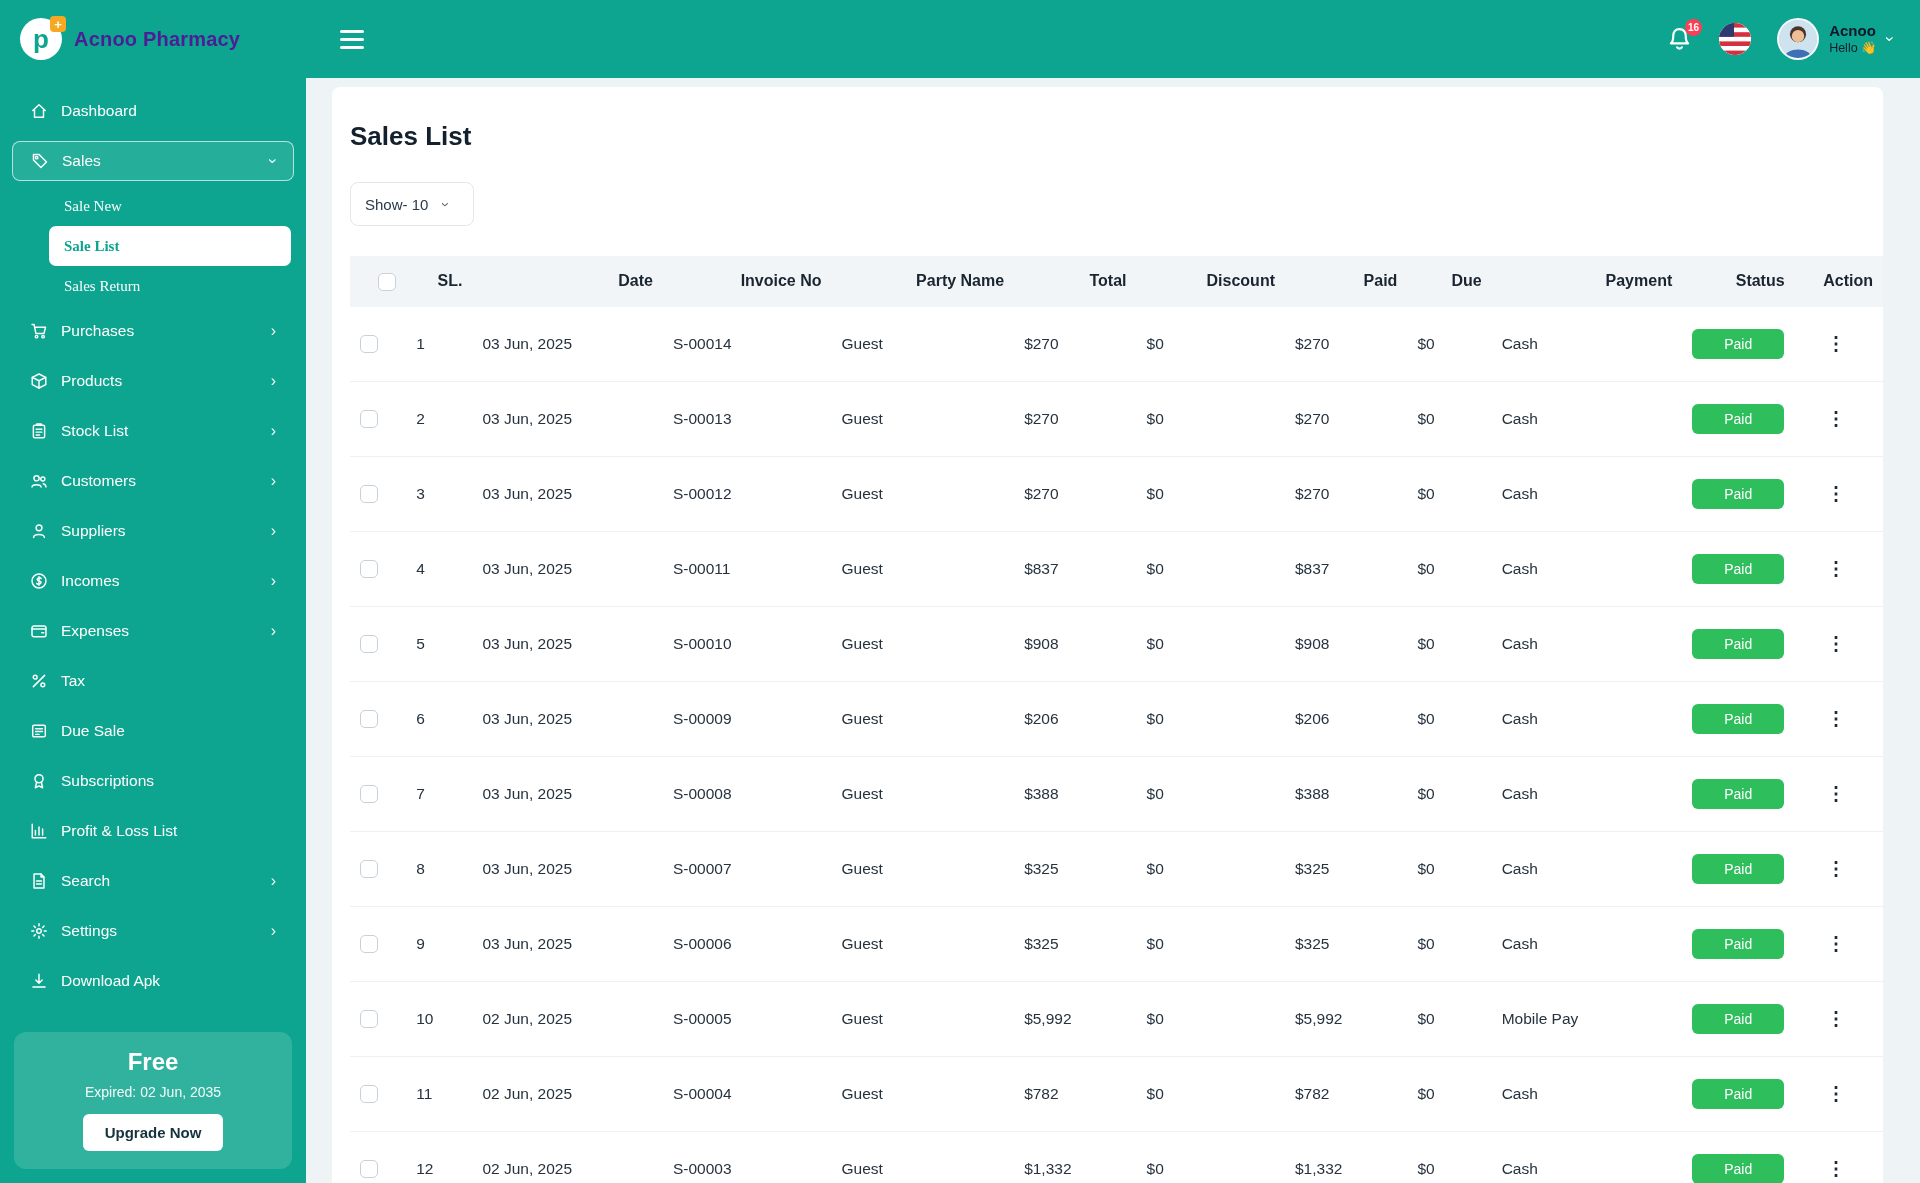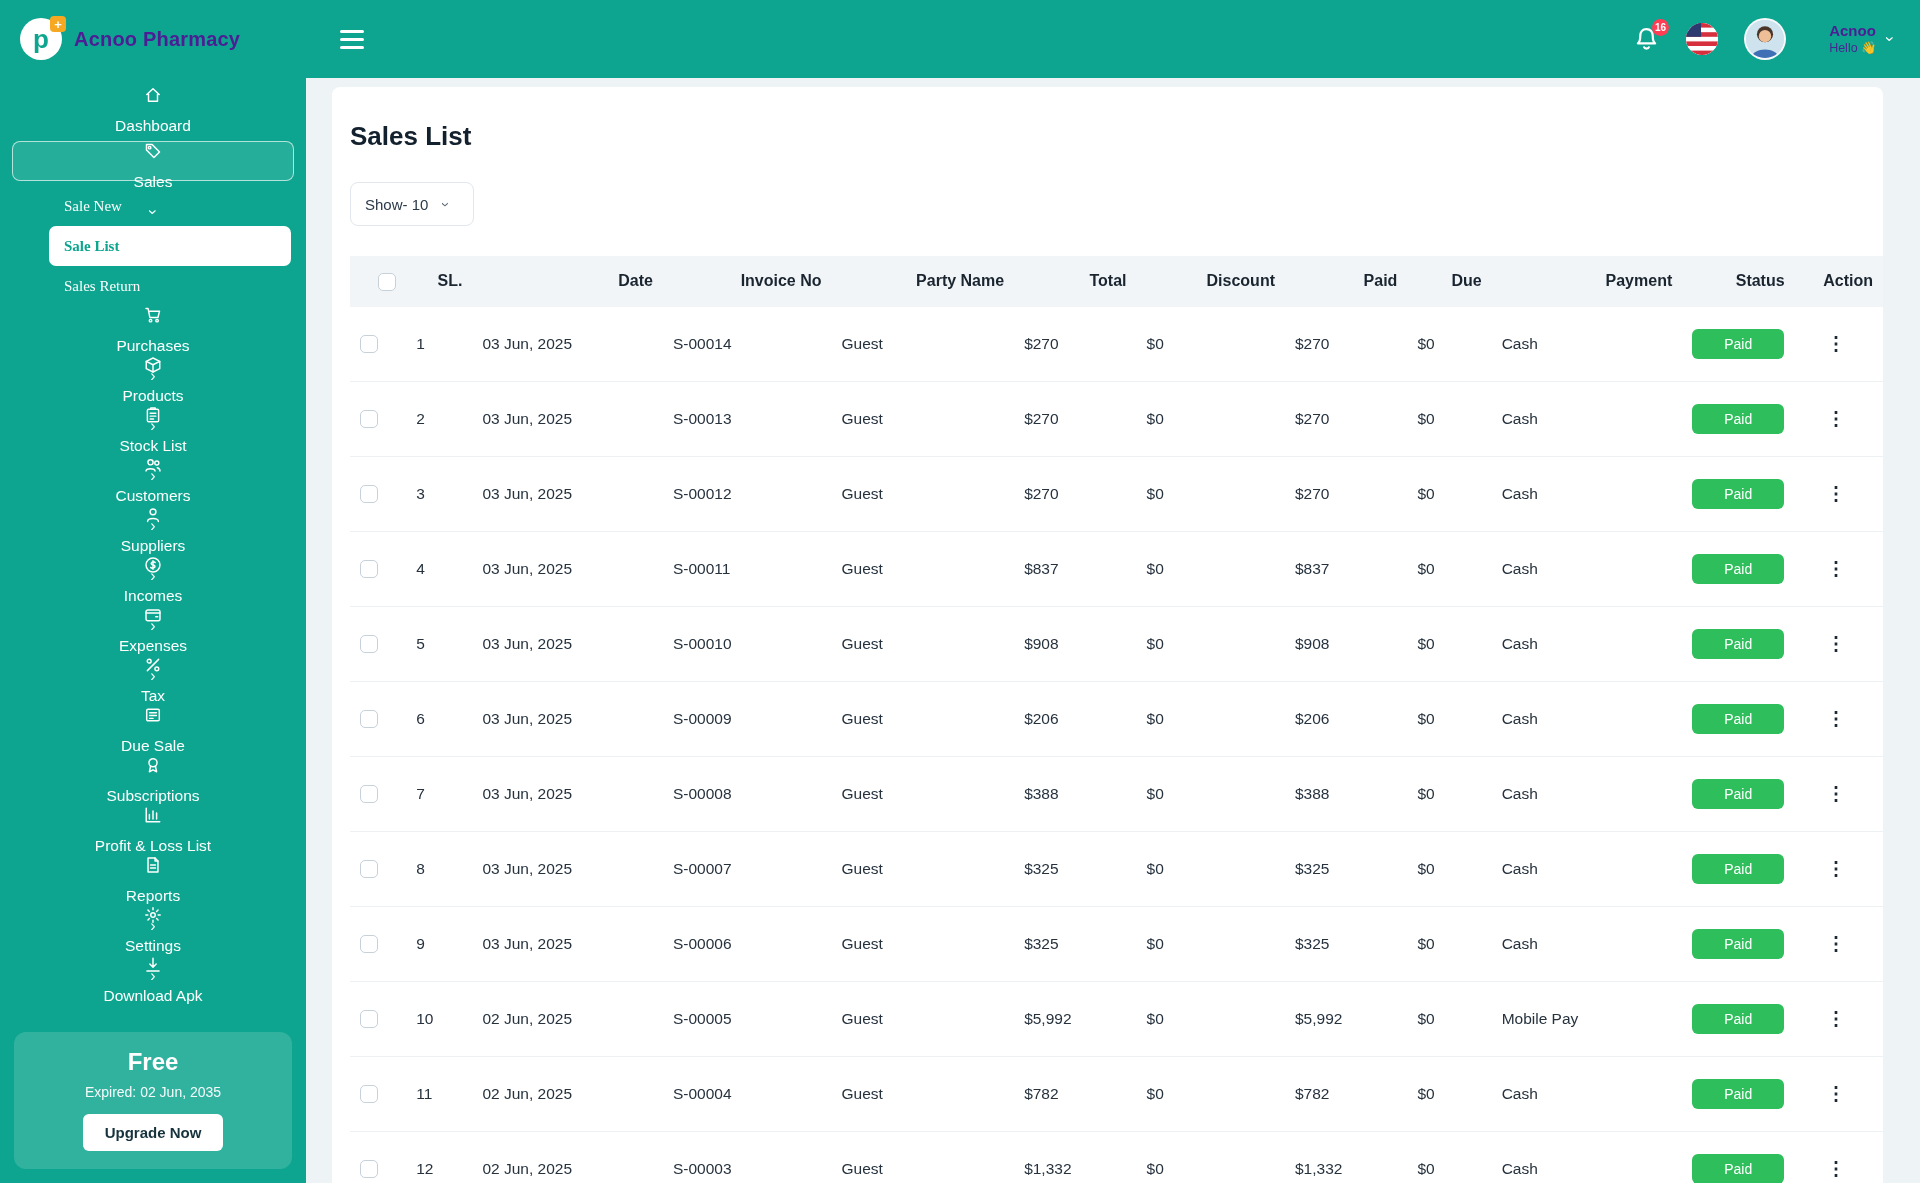--- a/index.html
+++ b/index.html
@@ -13,21 +13,21 @@
   body{font-family:"Liberation Sans",sans-serif;background:#eef3f6;color:#2a3642;}
 
   
   .sidebar{position:fixed;left:0;top:0;width:306px;height:1183px;background:var(--accent);z-index:5;display:flex;flex-direction:column;}
   .brand{height:78px;display:flex;align-items:center;padding:0 20px;flex:0 0 auto;}
   .logo{width:42px;height:42px;background:#fff;border-radius:50%;position:relative;display:flex;align-items:center;justify-content:center;flex:0 0 auto;}
   .logo .p{color:var(--accent);font-weight:bold;font-size:26px;line-height:1;}
   .logo .plus{position:absolute;top:-2px;right:-4px;width:16px;height:16px;background:#F7A823;border-radius:4px;color:#fff;font-size:13px;font-weight:bold;display:flex;align-items:center;justify-content:center;line-height:1;}
   .brand-name{color:#4c1d95;font-size:20px;font-weight:800;margin-left:12px;letter-spacing:.2px;}
   .side-nav{flex:1 1 auto;padding-top:8px;overflow:hidden;}
-  .side-item{height:50px;display:flex;align-items:center;gap:13px;padding:0 30px;color:#fff;font-size:15.5px;cursor:pointer;flex-direction:column;}
+  .side-item{height:50px;display:flex;align-items:center;gap:13px;padding:0 30px;color:#fff;font-size:15.5px;cursor:pointer;}
   .side-item .icon{width:18px;height:18px;flex:0 0 auto;display:inline-flex;}
   .side-item .icon svg{width:18px;height:18px;}
   .side-item .lbl{flex:1 1 auto;white-space:nowrap;}
   .side-item .chev{font-size:16px;line-height:1;opacity:.95;display:inline-flex;}
   .chev.down{transform:rotate(90deg);}
   .side-item.active{height:40px;margin:5px 12px;padding:0 18px;background:rgba(255,255,255,.10);border:1px solid rgba(255,255,255,.65);border-radius:8px;}
   .sub-item{height:40px;display:flex;align-items:center;color:#fff;font-size:15px;margin:0 15px 0 49px;padding:0 15px;border-radius:7px;cursor:pointer;white-space:nowrap;font-family:Liberation Serif, serif;}
   .sub-item.active{background:#fff;color:var(--accent);font-weight:bold;}
 
   .free-card{flex:0 0 auto;margin:12px 14px 14px;background:rgba(255,255,255,.15);border-radius:12px;padding:16px 14px 18px;text-align:center;color:#fff;}
@@ -40,21 +40,21 @@
   .hamburger{background:none;border:none;cursor:pointer;display:flex;flex-direction:column;gap:5px;padding:4px;}
   .hamburger span{display:block;width:24px;height:3px;background:#fff;border-radius:2px;}
   .top-right{margin-left:auto;display:flex;align-items:center;gap:26px;}
   .bell-wrap{position:relative;cursor:pointer;display:flex;}
   .bell-wrap svg{width:27px;height:27px;}
   .notif-badge{position:absolute;top:-7px;right:-9px;min-width:17px;height:17px;background:var(--notification-red);color:#fff;font-size:10px;font-weight:bold;border-radius:9px;display:flex;align-items:center;justify-content:center;padding:0 3px;}
   .flag{width:32px;height:32px;border-radius:50%;overflow:hidden;cursor:pointer;display:flex;align-items:center;justify-content:center;background:#fff;}
   .flag svg{width:32px;height:32px;}
   .user-chip{display:flex;align-items:center;gap:10px;cursor:pointer;}
   .avatar{width:42px;height:42px;border-radius:50%;overflow:hidden;border:2px solid rgba(255,255,255,.8);display:flex;flex:0 0 auto;background:#cfe3ee;}
-  .user-texts{color:#4c1d95;line-height:1.25;margin-left:33px;}
+  .user-texts{color:#0f172a;line-height:1.25;}
   .user-name{font-size:15px;font-weight:bold;}
   .user-greet{font-size:12.5px;opacity:.95;}
   .chip-chev{color:#fff;font-size:16px;display:inline-flex;transform:rotate(90deg);}
 
   
   .main{position:absolute;left:306px;top:78px;right:0;bottom:0;background:#eef3f6;}
   .card{background:#fff;margin:9px 37px 0 26px;border-radius:8px 8px 0 0;height:1200px;padding:34px 0 0 18px;}
   .page-title{font-size:26px;font-weight:bold;color:#13202d;}
   .controls{margin-top:30px;display:flex;align-items:center;gap:18px;}
   .show-select{height:44px;min-width:124px;border:1px solid #e1e7ec;border-radius:8px;background:#fff;display:flex;align-items:center;gap:16px;padding:0 14px;font-size:15px;color:#2b3a4a;cursor:pointer;}
@@ -223,21 +223,21 @@
         </span>
         <span class="lbl">Profit &amp; Loss List</span>
       </div>
       <div class="side-item">
         <span class="icon">
           <svg viewBox="0 0 16 16" fill="none" stroke="currentColor" stroke-width="1.3" stroke-linecap="round" stroke-linejoin="round">
             <path d="M3.6 1.8 H9.8 L12.4 4.4 V14.2 H3.6 Z"></path>
             <path d="M9.8 1.8 V4.4 H12.4 M5.8 8 H10.2 M5.8 10.6 H10.2"></path>
           </svg>
         </span>
-        <span class="lbl">Reports</span>
+        <span class="lbl">Search</span>
         <span class="chev right">›</span>
       </div>
       <div class="side-item">
         <span class="icon">
           <svg viewBox="0 0 16 16" fill="none" stroke="currentColor" stroke-width="1.3" stroke-linecap="round" stroke-linejoin="round">
             <circle cx="8" cy="8" r="2"></circle>
             <path d="M8 1.6 V3.4 M8 12.6 V14.4 M1.6 8 H3.4 M12.6 8 H14.4 M3.5 3.5 L4.8 4.8 M11.2 11.2 L12.5 12.5 M12.5 3.5 L11.2 4.8 M4.8 11.2 L3.5 12.5"></path>
           </svg>
         </span>
         <span class="lbl">Settings</span>

